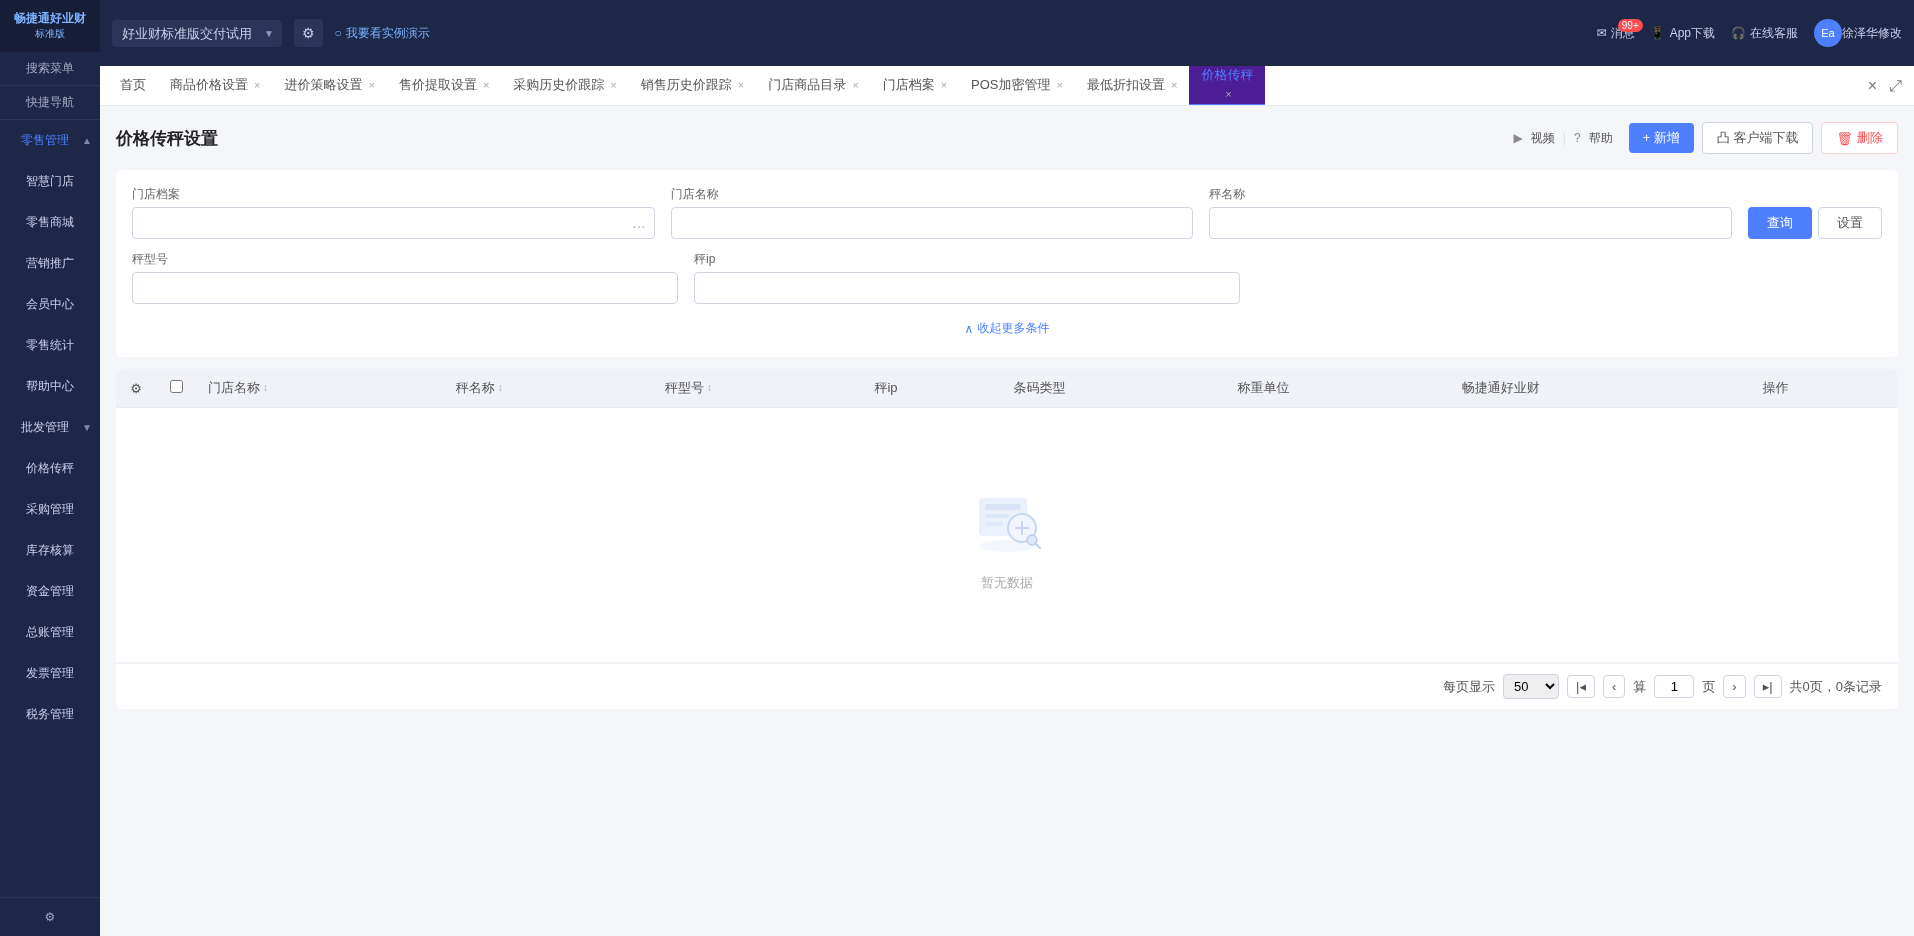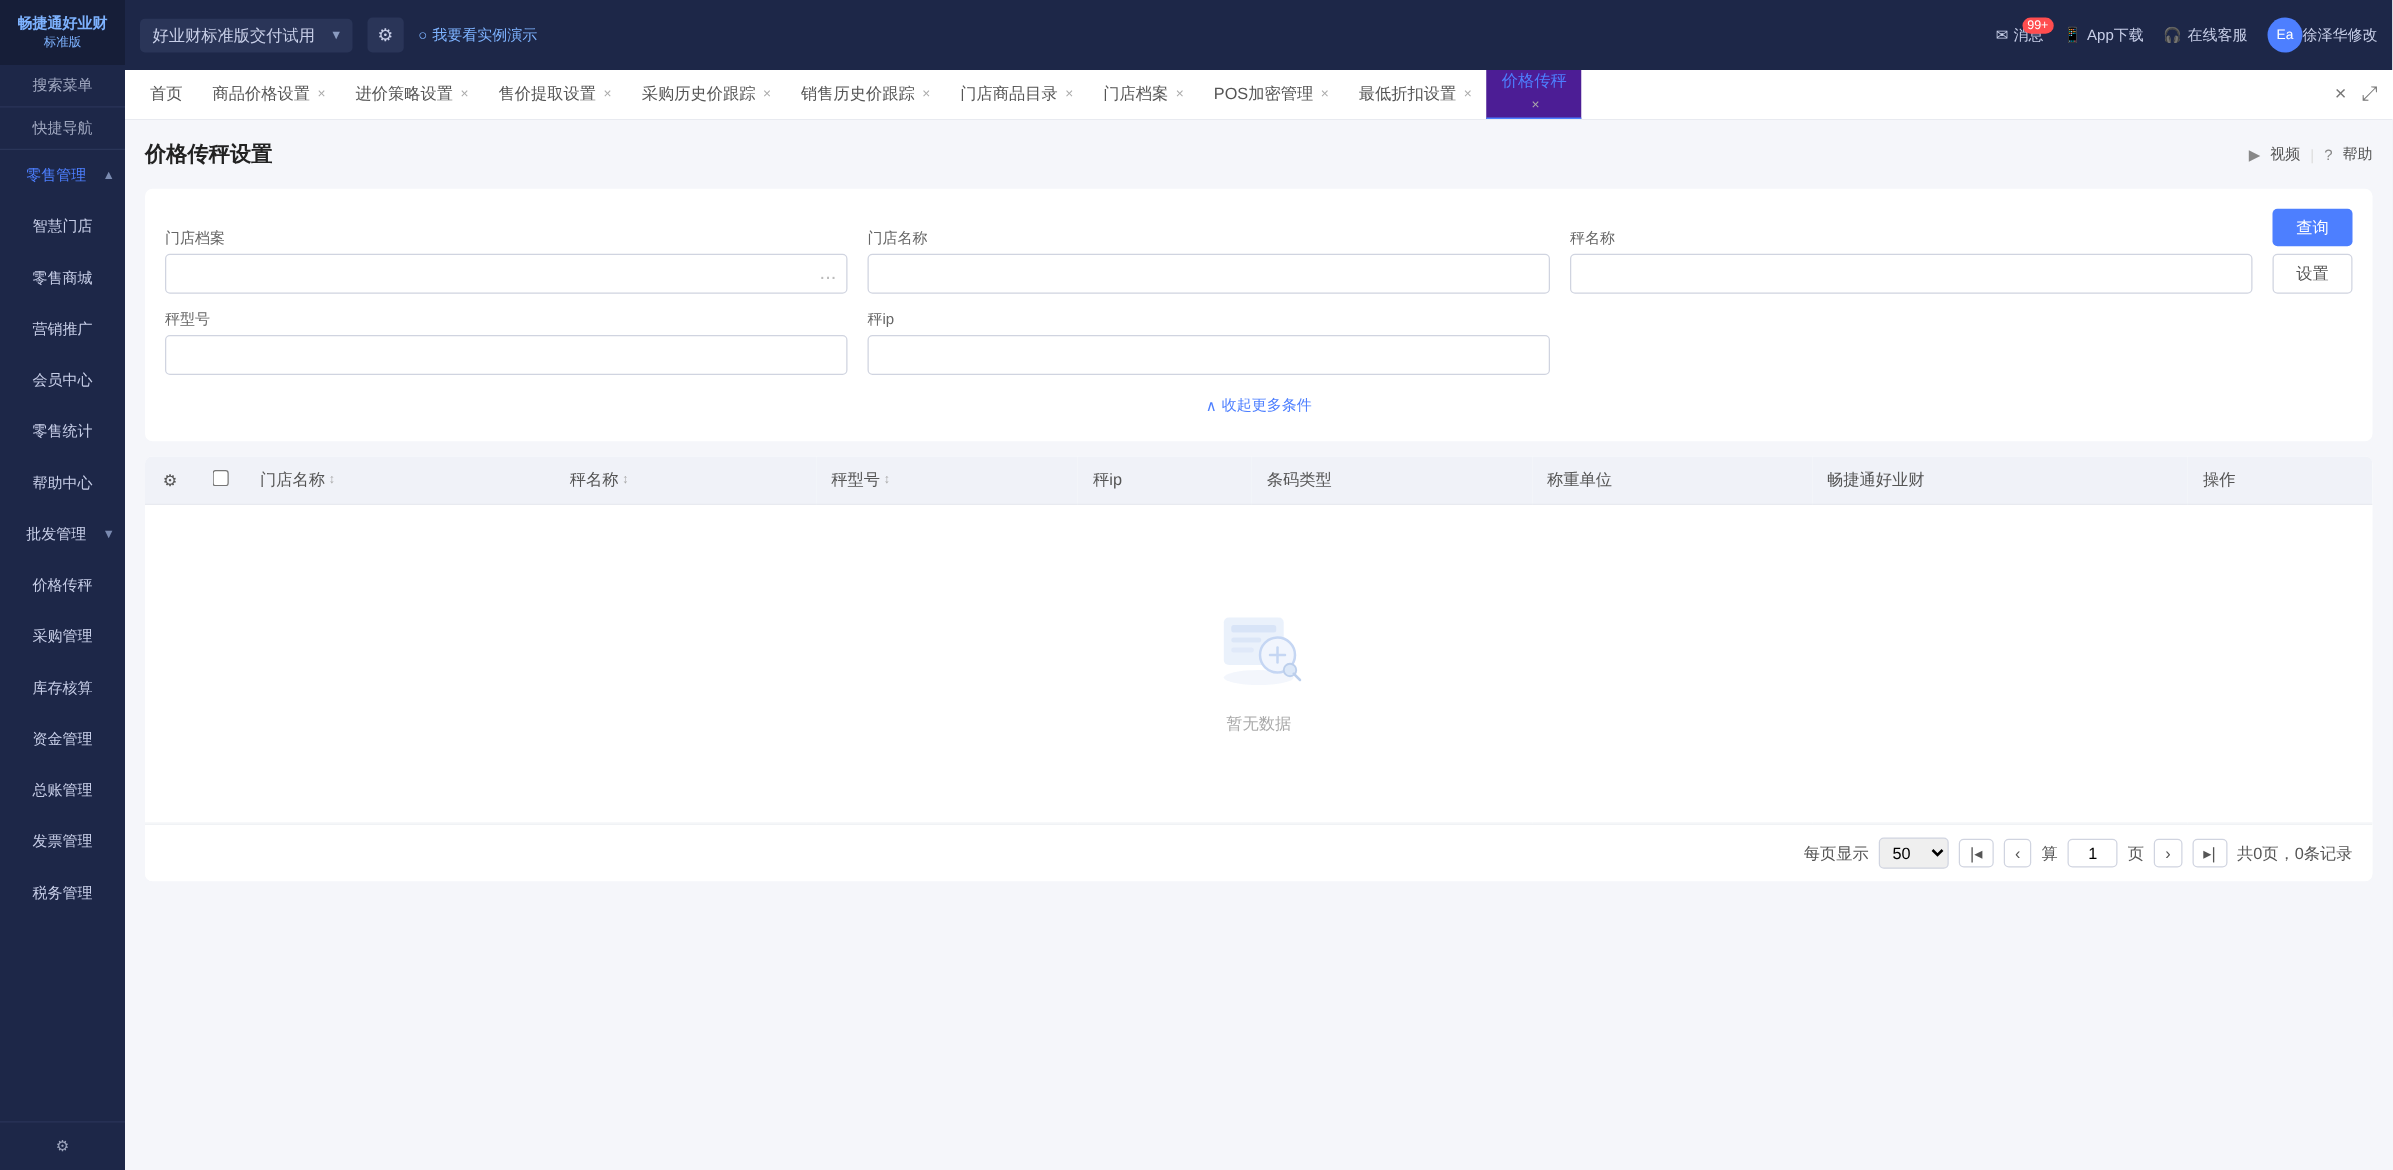--- a/index.html
+++ b/index.html
@@ -16,21 +16,21 @@
     .sidebar-item { padding: 12px 8px; text-align: center; font-size: 12px; color: #c8cfe8; cursor: pointer; display: flex; align-items: center; justify-content: space-between; }
     .sidebar-item.active { color: #4d7fff; }
     .sidebar-item .item-label { flex: 1; text-align: center; }
     .sidebar-item .arrow { font-size: 10px; color: #7a8ab0; }
     .sidebar-bottom { padding: 12px 8px; text-align: center; font-size: 12px; color: #a0a8c0; cursor: pointer; border-top: 1px solid #2a3558; }
 
     
     .main { flex: 1; display: flex; flex-direction: column; overflow: hidden; }
 
     
-    .topbar { height: 56px; background: #1d2748; display: flex; align-items: center; padding: 0 12px; gap: 12px; flex-shrink: 0; }
+    .topbar { height: 66px; background: #1d2748; display: flex; align-items: center; padding: 0 12px; gap: 12px; flex-shrink: 0; }
     .topbar-selector { background: #2a3558; border: none; color: #c8cfe8; padding: 6px 30px 6px 10px; border-radius: 4px; font-size: 13px; cursor: pointer; appearance: none; position: relative; min-width: 160px; }
     .topbar-selector-wrap { position: relative; display: flex; align-items: center; }
     .topbar-selector-wrap .chev { position: absolute; right: 8px; color: #8a9bc0; font-size: 10px; pointer-events: none; }
     .topbar-settings-btn { background: #2a3558; border: none; color: #c8cfe8; padding: 6px 8px; border-radius: 4px; cursor: pointer; font-size: 14px; }
     .topbar-demo { color: #7eb3ff; font-size: 12px; cursor: pointer; display: flex; align-items: center; gap: 4px; }
     .topbar-right { margin-left: auto; display: flex; align-items: center; gap: 16px; }
     .topbar-right-item { color: #c8cfe8; font-size: 12px; cursor: pointer; display: flex; align-items: center; gap: 4px; position: relative; }
     .badge { background: #ff4d4f; color: #fff; font-size: 10px; padding: 1px 4px; border-radius: 10px; position: absolute; top: -6px; right: -8px; }
     .user-avatar { width: 28px; height: 28px; border-radius: 50%; background: #4d7fff; color: #fff; display: flex; align-items: center; justify-content: center; font-size: 11px; }
     .user-name { color: #c8cfe8; font-size: 12px; }
@@ -245,20 +245,28 @@
     <div class="page-header">
       <div class="page-title">价格传秤设置</div>
       <div style="display:flex; align-items:center; gap:16px;">
         <div class="helper-links">
           <span>▶</span>
           <span style="cursor:pointer; color:#555;">视频</span>
           <span class="sep">|</span>
           <span>?</span>
           <span style="cursor:pointer; color:#555;">帮助</span>
         </div>
+        <div class="page-actions">
+          <button class="btn-action btn-primary">+ 新增</button>
+          <button class="btn-action btn-default">凸 客户端下载</button>
+          <button class="btn-action btn-danger">
+            <span>🗑</span>
+            <span>删除</span>
+          </button>
+        </div>
       </div>
     </div>
 
     <div class="filter-card">
       <div class="filter-row">
 
         <div class="filter-field">
           <label>门店档案</label>
           <div class="filter-input-wrap">
             <input class="filter-input" type="text" style="">
@@ -273,21 +281,21 @@
           </div>
         </div>
 
         <div class="filter-field">
           <label>秤名称</label>
           <div class="filter-input-wrap">
             <input class="filter-input" type="text" style="">
           </div>
         </div>
 
-        <div style="display:flex; flex-direction:column; gap:6px;">
+        <div style="display:flex; flex-direction:row; gap:6px;">
           <button class="btn-action btn-primary" style="min-width:64px; justify-content:center;">查询</button>
           <button class="btn-action btn-default" style="min-width:64px; justify-content:center;">设置</button>
         </div>
       </div>
       <div class="filter-row">
 
         <div class="filter-field">
           <label>秤型号</label>
           <div class="filter-input-wrap">
             <input class="filter-input" type="text" style="">

